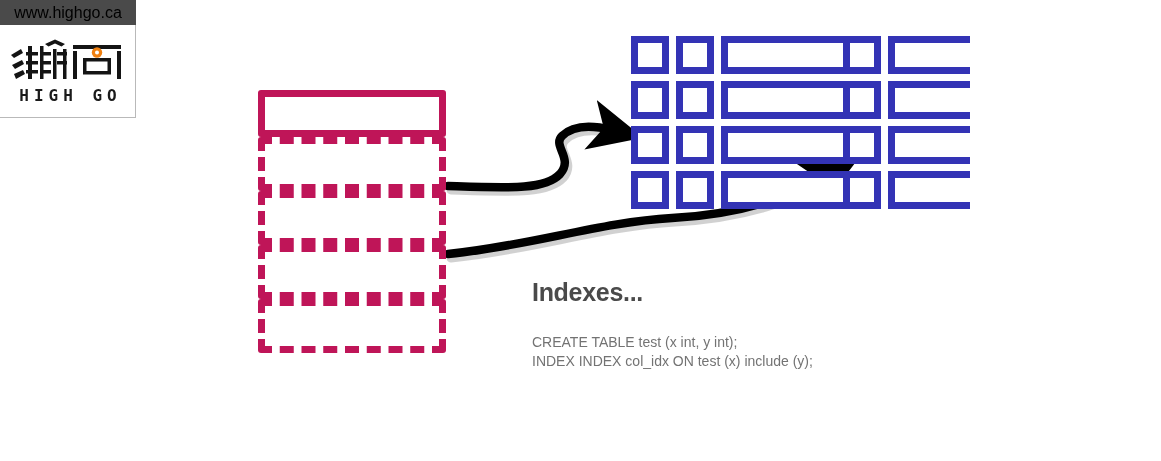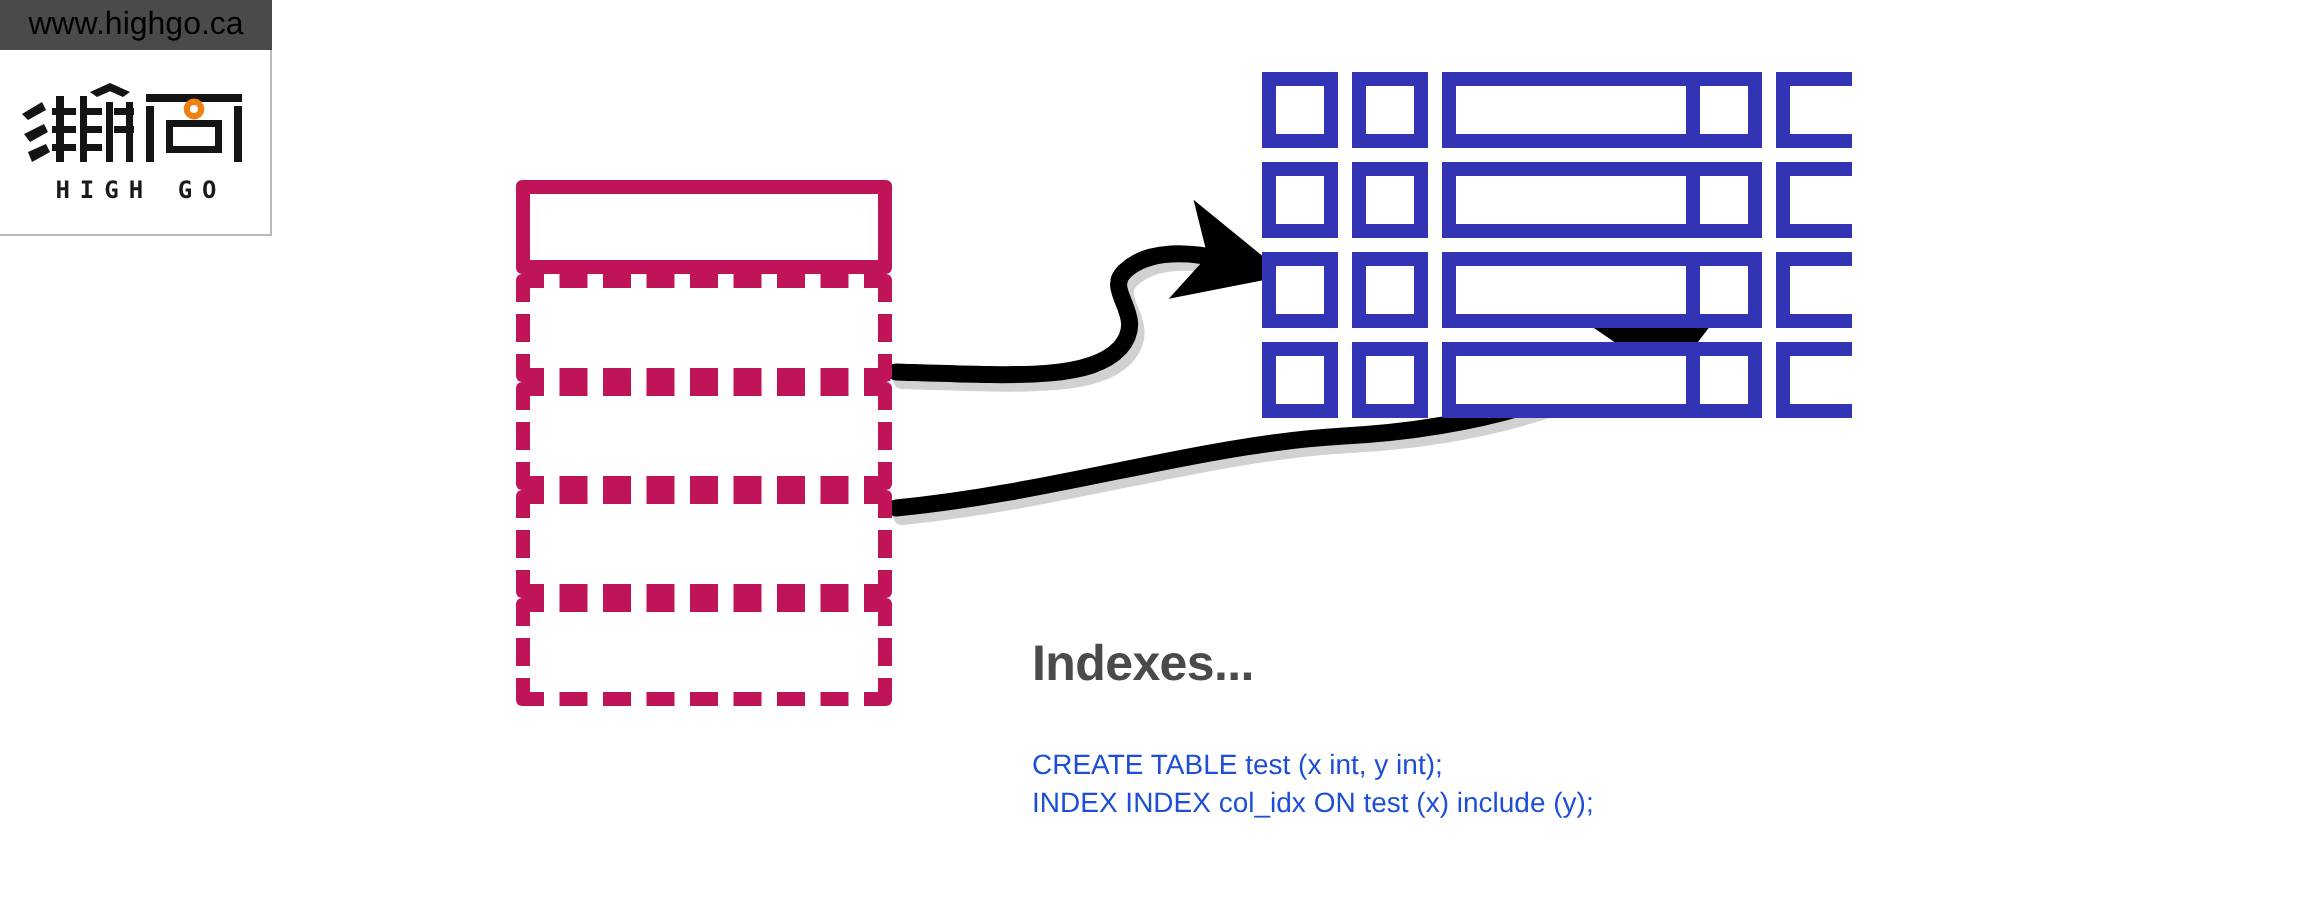--- a/index.html
+++ b/index.html
@@ -9,20 +9,21 @@
   }
   body {
     font-family: "Liberation Sans", sans-serif;
   }
   #canvas {
     position: relative;
     width: 926px;
     height: 461px;
     background: #ffffff;
     overflow: hidden;
+    padding-left: 44px;
   }
 
   
   #brand-card {
     position: absolute;
     left: 0;
     top: 0;
     width: 136px;
     height: 118px;
     background: #ffffff;
@@ -54,21 +55,21 @@
     justify-content: center;
   }
   #logo-mark {
     width: 118px;
     height: 44px;
     display: block;
   }
   #brand-tagline {
     margin-top: 3px;
     font-family: "DejaVu Sans Mono", monospace;
-    font-size: 12px;
+    font-size: 16px;
     font-weight: bold;
     letter-spacing: 5px;
     color: #1a1a1a;
     text-indent: 5px;
   }
 
   
   #heap-stack {
     position: absolute;
     left: 258px;
@@ -124,36 +125,35 @@
     left: 0;
     top: 0;
     width: 1161px;
     height: 461px;
     pointer-events: none;
   }
 
   
   #caption-block {
     position: absolute;
-    left: 516px;
+    left: 532px;
     top: 278px;
     width: 420px;
-    margin-top: 40px;
   }
   #caption-title {
     font-size: 25px;
     font-weight: bold;
     color: #4a4a4a;
     letter-spacing: -0.3px;
     margin: 0 0 26px 0;
     font-family: "Liberation Sans", sans-serif;
   }
   .caption-code-line {
     font-size: 14px;
-    color: #1d4ed8;
+    color: #737373;
     line-height: 19px;
     white-space: pre;
     font-family: "Liberation Sans", sans-serif;
   }
 </style>
 </head>
 <body>
 
 <div id="canvas">
 

